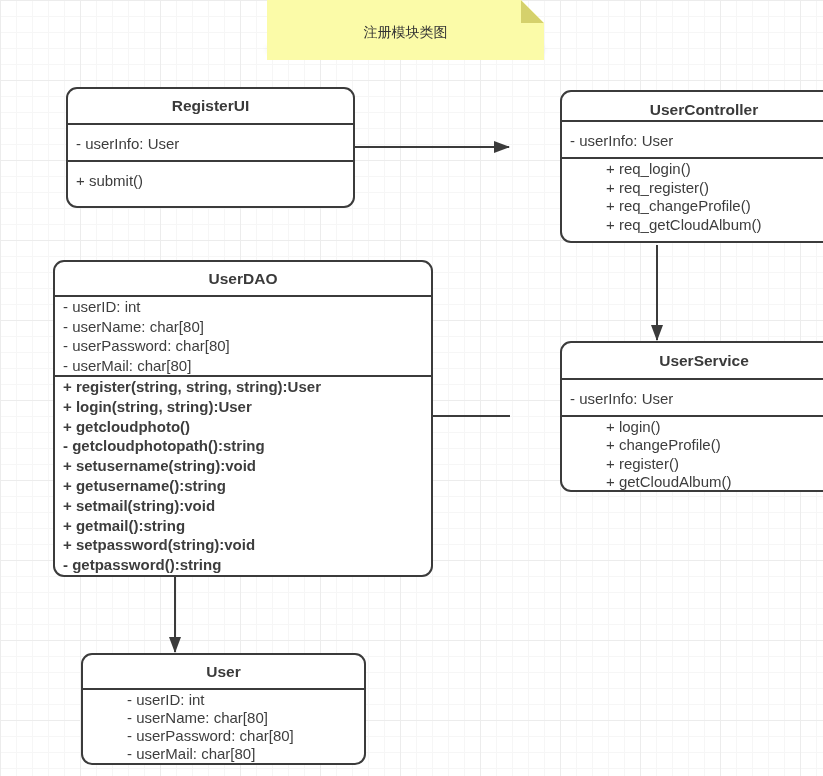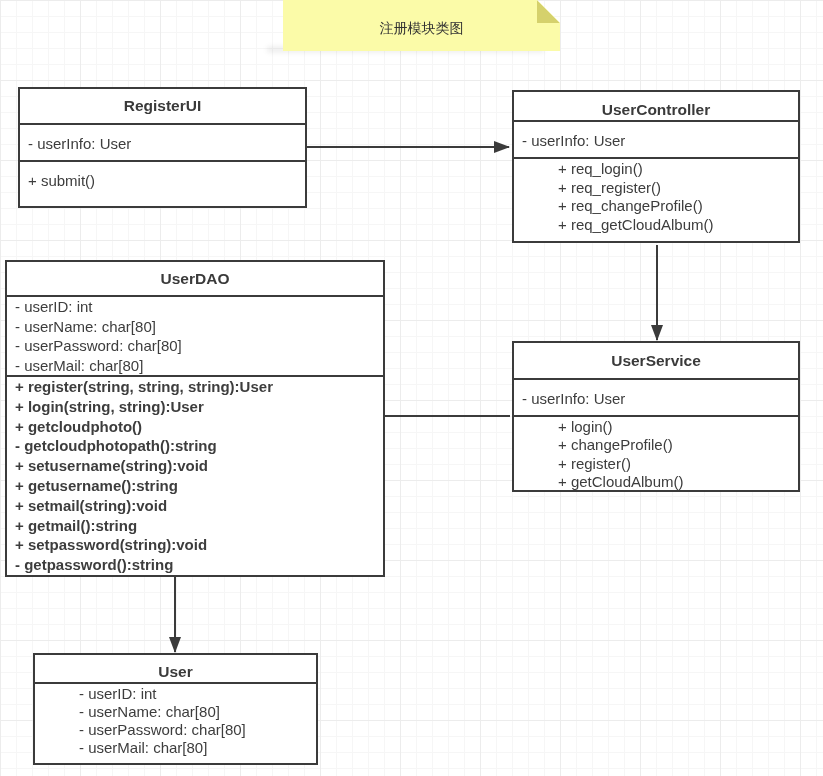--- a/index.html
+++ b/index.html
@@ -15,43 +15,44 @@
     background-image:
       linear-gradient(#ececec 1px, transparent 1px),
       linear-gradient(90deg, #ececec 1px, transparent 1px),
       linear-gradient(#f6f6f6 1px, transparent 1px),
       linear-gradient(90deg, #f6f6f6 1px, transparent 1px);
     background-size: 80px 80px, 80px 80px, 16px 16px, 16px 16px;
   }
 
   
   .note {
-    position: absolute; left: 283px; top: 0; width: 277px; height: 51px;
+    position: absolute; left: 267px; top: 0; width: 277px; height: 60px;
     background: #fbfba8;
     clip-path: polygon(0 0, calc(100% - 23px) 0, 100% 23px, 100% 100%, 0 100%);
     display: flex; align-items: center; justify-content: center;
   }
   .note-shadow {
     position: absolute; left: 267px; top: 46px; width: 277px; height: 7px;
     background: rgba(0,0,0,0.06); filter: blur(2px);
   }
   .note-fold {
     position: absolute; right: 0; top: 0; width: 23px; height: 23px;
     background: #d5d16c;
     clip-path: polygon(0 0, 100% 100%, 0 100%);
   }
   .note-text { font-size: 14px; color: #333333; padding-top: 6px; }
 
   
   .uml-class {
     position: absolute;
     background: #ffffff;
     border: 2px solid #3b3b3b;
-    border-radius: 0;
+    border-radius: 11px;
     color: #3a3a3a;
+    margin-left: 48px;
   }
   .c-title {
     font-weight: bold; font-size: 15.5px; text-align: center;
     overflow: hidden; white-space: nowrap;
   }
   .c-attrs, .c-methods {
     border-top: 2px solid #3b3b3b;
     overflow: hidden;
   }
   .member {
@@ -81,21 +82,21 @@
   .c-dao .c-title   { height: 33px; line-height: 33px; }
   .c-dao .c-attrs   { height: 80px; }
   .c-dao .c-methods { height: 200px; }
 
   .c-service    { left: 512px; top: 341px; width: 288px; height: 151px; }
   .c-service .c-title   { height: 35px; line-height: 35px; }
   .c-service .c-attrs   { height: 37px; }
   .c-service .c-methods { height: 75px; }
 
   .c-user       { left: 33px;  top: 653px; width: 285px; height: 112px; }
-  .c-user .c-title { height: 27px; line-height: 33px; }
+  .c-user .c-title { height: 33px; line-height: 33px; }
   .c-user .c-attrs { height: 75px; }
 
   
   .connectors {
     position: absolute; left: 0; top: 0; width: 823px; height: 776px;
   }
   .conn { stroke: #3b3b3b; stroke-width: 2; }
 </style>
 </head>
 <body>

